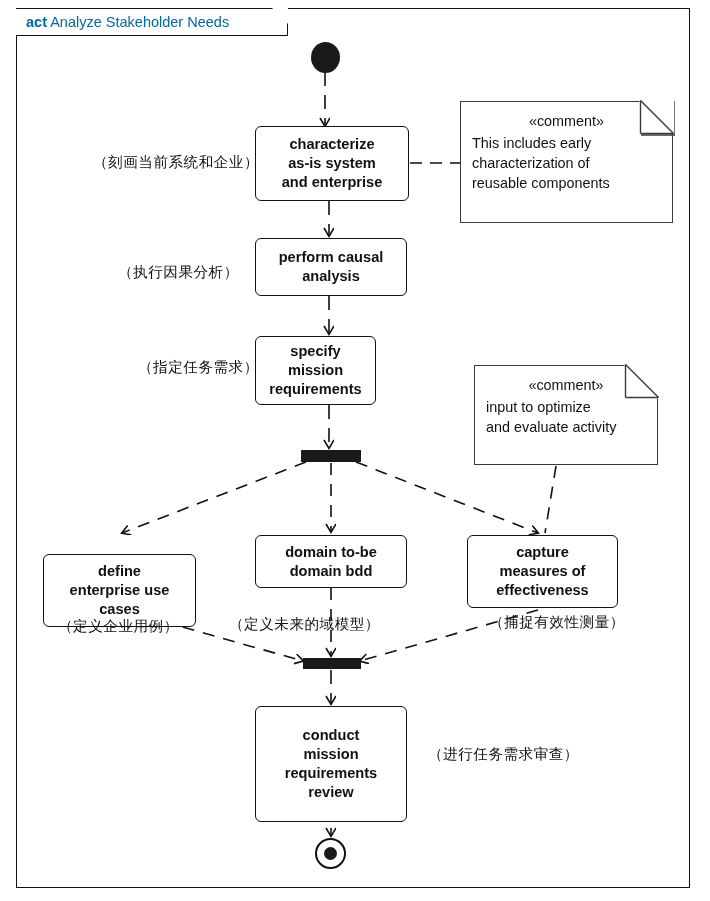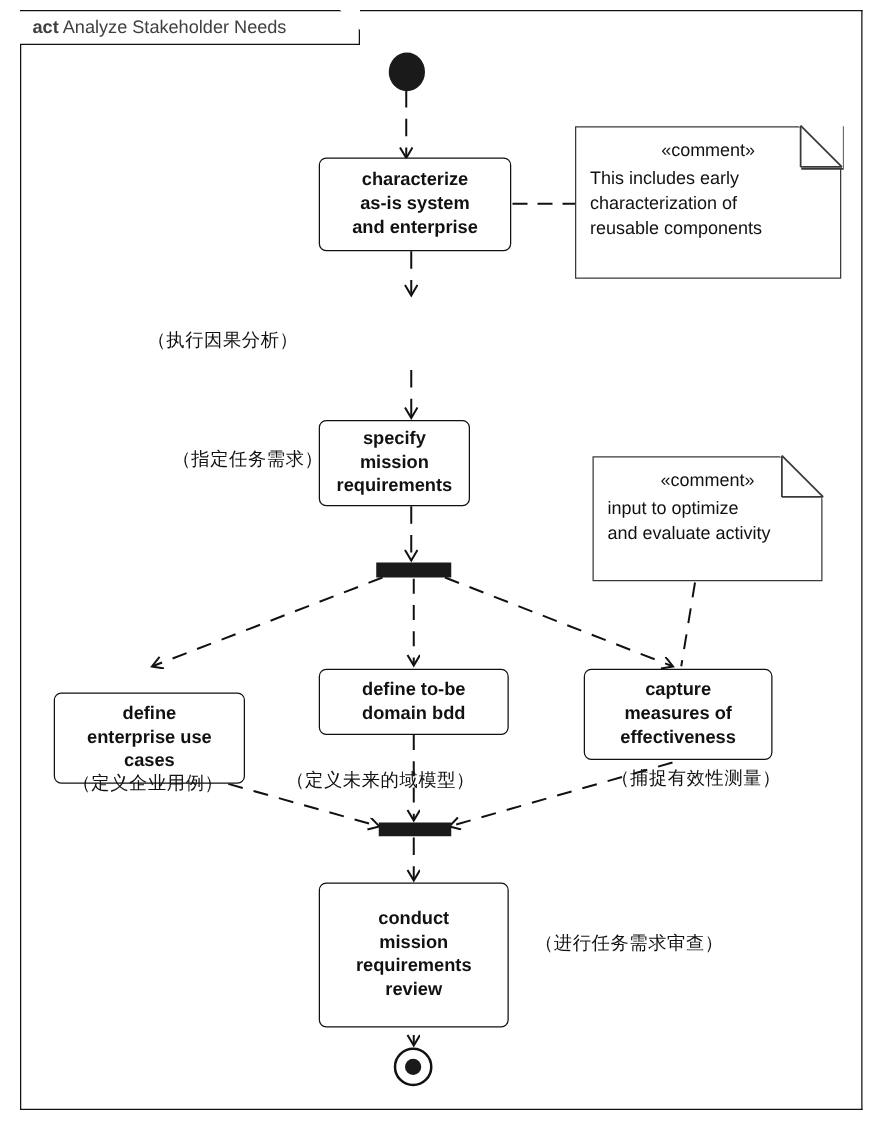--- a/index.html
+++ b/index.html
@@ -51,21 +51,21 @@
     background: #fff;
     border: 1.6px solid #111;
     border-left: none;
     clip-path: polygon(0 0, 256px 0, 272px 16px, 272px 100%, 0 100%);
   }
   .name-tab .tab-label {
     position: absolute;
     left: 10px;
     top: 4px;
     font-size: 14.5px;
-    color: #404040;
+    color: #0369a1;
     white-space: nowrap;
     line-height: 20px;
   }
   .name-tab .tab-label b {
     font-weight: bold;
   }
 
   
   .action {
     position: absolute;
@@ -232,41 +232,47 @@
   <div class="initial-node" style="left:311px; top:42px; width:29px; height:31px;"></div>
 
   <div class="action" style="left:255px; top:126px; width:154px; height:75px;">
     <span>
       <span>characterize</span><br>
       <span>as-is system</span><br>
       <span>and enterprise</span>
     </span>
   </div>
 
+  <div class="action" style="left:255px; top:238px; width:152px; height:58px;">
+    <span>
+      <span>perform causal</span><br>
+      <span>analysis</span>
+    </span>
+  </div>
 
   <div class="action" style="left:255px; top:336px; width:121px; height:69px;">
     <span>
       <span>specify mission</span><br>
       <span>requirements</span>
     </span>
   </div>
 
   <div class="bar" style="left:301px; top:450px; width:60px; height:12px;"></div>
 
   <div class="action" style="left:43px; top:554px; width:153px; height:73px;">
     <span>
       <span>define</span><br>
       <span>enterprise use</span><br>
       <span>cases</span>
     </span>
   </div>
 
   <div class="action" style="left:255px; top:535px; width:152px; height:53px;">
     <span>
-      <span>define to-be</span><br>
+      <span>domain to-be</span><br>
       <span>domain bdd</span>
     </span>
   </div>
 
   <div class="action" style="left:467px; top:535px; width:151px; height:73px;">
     <span>
       <span>capture</span><br>
       <span>measures of</span><br>
       <span>effectiveness</span>
     </span>
@@ -312,20 +318,21 @@
       <path d="M48.5,34.5 L15.5,34.5" fill="none" stroke="#3a3a3a" stroke-width="1.4"></path>
       <path d="M15.5,34.5 L15.5,1.5" fill="none" stroke="#3a3a3a" stroke-width="1.4"></path>
     </svg>
     <div class="note-text">
       <span class="stereo">«comment»</span>
       <span class="ntxt">input to optimize</span>
       <span class="ntxt">and evaluate activity</span>
     </div>
   </div>
 
+  <div class="cn" style="left:93px; top:153px;">（刻画当前系统和企业）</div>
   <div class="cn" style="left:118px; top:263px;">（执行因果分析）</div>
   <div class="cn" style="left:138px; top:358px;">（指定任务需求）</div>
   <div class="cn" style="left:58px; top:617px;">（定义企业用例）</div>
   <div class="cn" style="left:229px; top:595px;margin-top:20px;">（定义未来的域模型）</div>
   <div class="cn" style="left:489px; top:613px;">（捕捉有效性测量）</div>
   <div class="cn" style="left:428px; top:745px;">（进行任务需求审查）</div>
 
 </div>
 
 </body></html>

